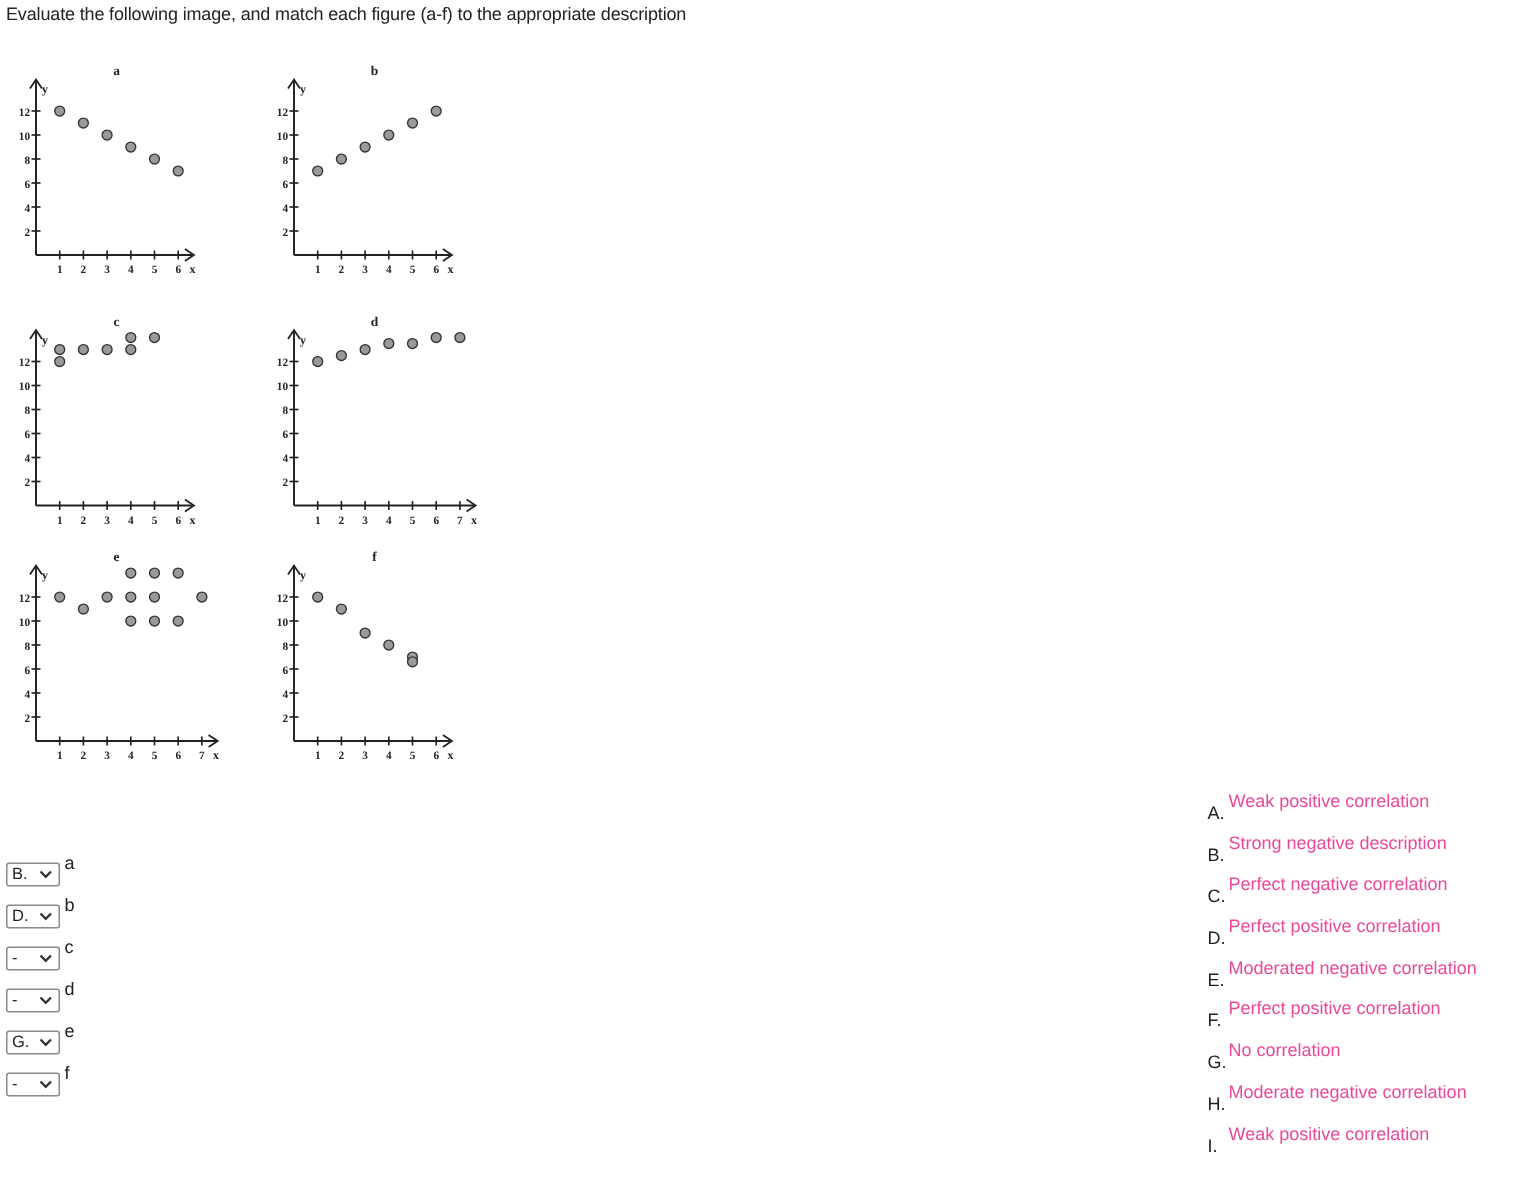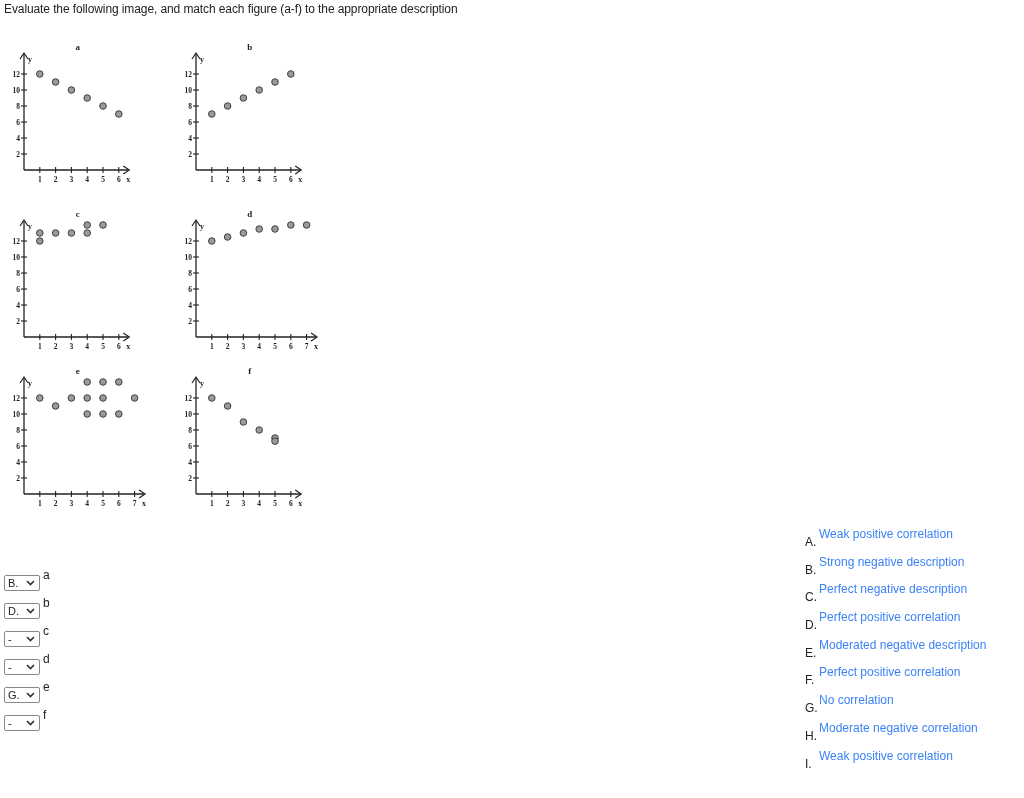--- a/index.html
+++ b/index.html
@@ -36,21 +36,21 @@
     }
 
     .options { position: absolute; left: 805px; top: 525px; }
     .option {
       position: relative; height: 27.7px; width: 210px;
     }
     .option .opt-key {
       position: absolute; left: 0; top: 10px; font-size: 12px; color: #222;
     }
     .option .opt-text {
-      position: absolute; left: 14px; top: 2px; font-size: 12px; color: #3b82f6;
+      position: absolute; left: 14px; top: 2px; font-size: 12px; color: #ec4899;
     }
   </style>
 </head>
 <body>
 
 <div class="prompt">Evaluate the following image, and match each figure (a-f) to the appropriate description</div>
 
 <div id="charts">
   <div class="chart" style="left: 10px; top: 40px;">
       <svg width="165" height="160" viewBox="0 0 165 160">
@@ -373,29 +373,29 @@
   <div class="option">
       <span class="opt-key">A.</span>
       <span class="opt-text">Weak positive correlation</span>
     </div>
   <div class="option">
       <span class="opt-key">B.</span>
       <span class="opt-text">Strong negative description</span>
     </div>
   <div class="option">
       <span class="opt-key">C.</span>
-      <span class="opt-text">Perfect negative description</span>
+      <span class="opt-text">Perfect negative correlation</span>
     </div>
   <div class="option">
       <span class="opt-key">D.</span>
       <span class="opt-text">Perfect positive correlation</span>
     </div>
   <div class="option">
       <span class="opt-key">E.</span>
-      <span class="opt-text">Moderated negative description</span>
+      <span class="opt-text">Moderated negative correlation</span>
     </div>
   <div class="option">
       <span class="opt-key">F.</span>
       <span class="opt-text">Perfect positive correlation</span>
     </div>
   <div class="option">
       <span class="opt-key">G.</span>
       <span class="opt-text">No correlation</span>
     </div>
   <div class="option">

